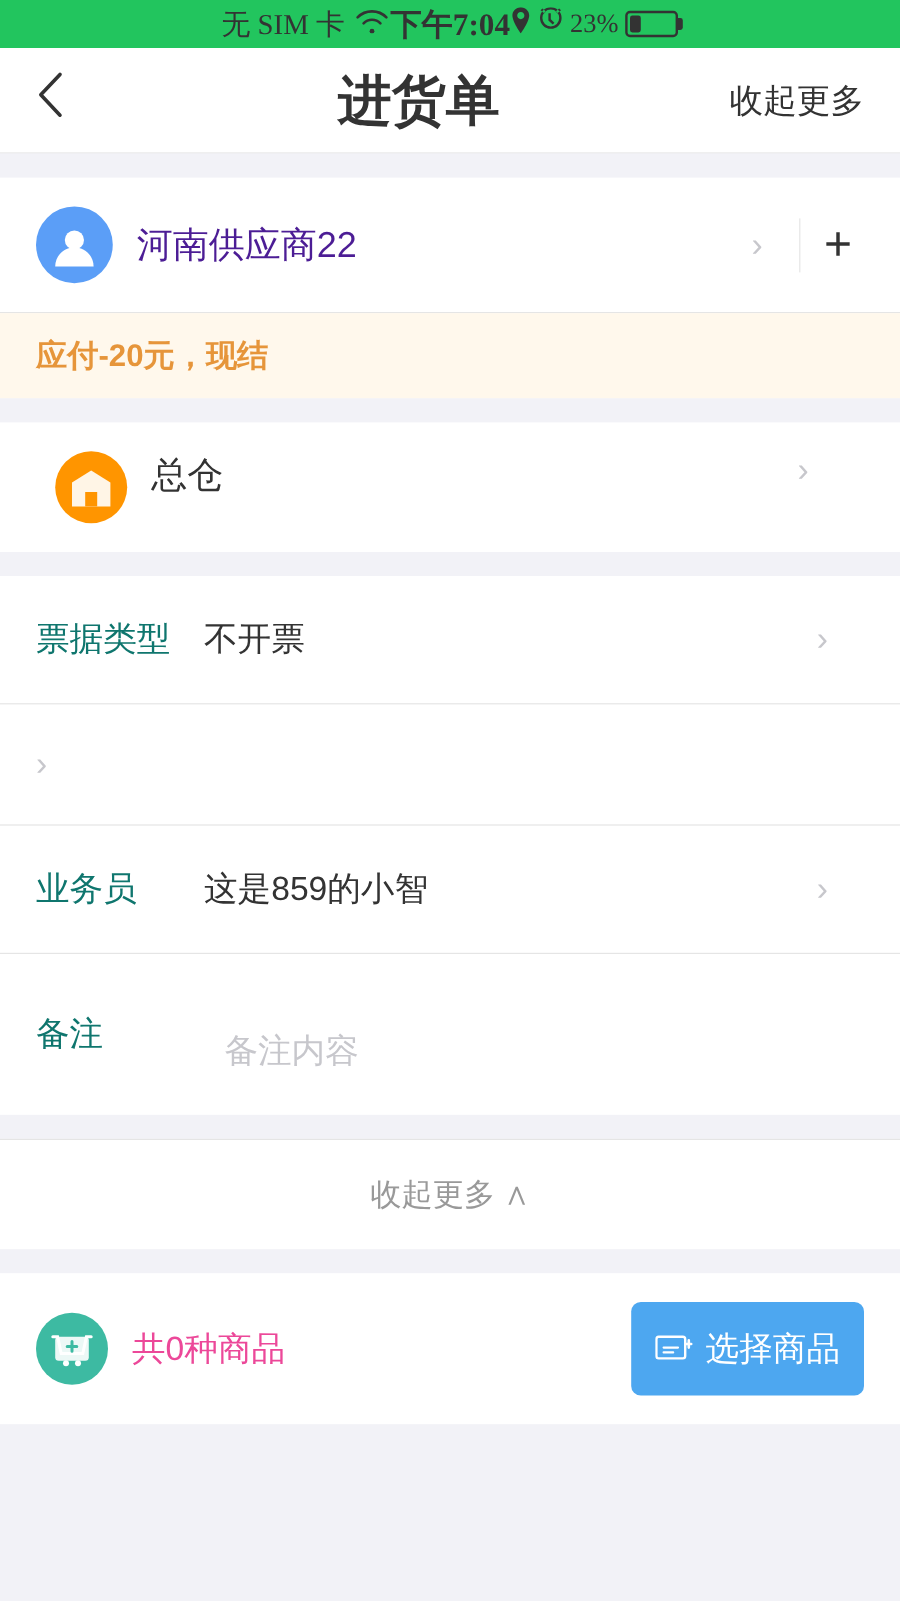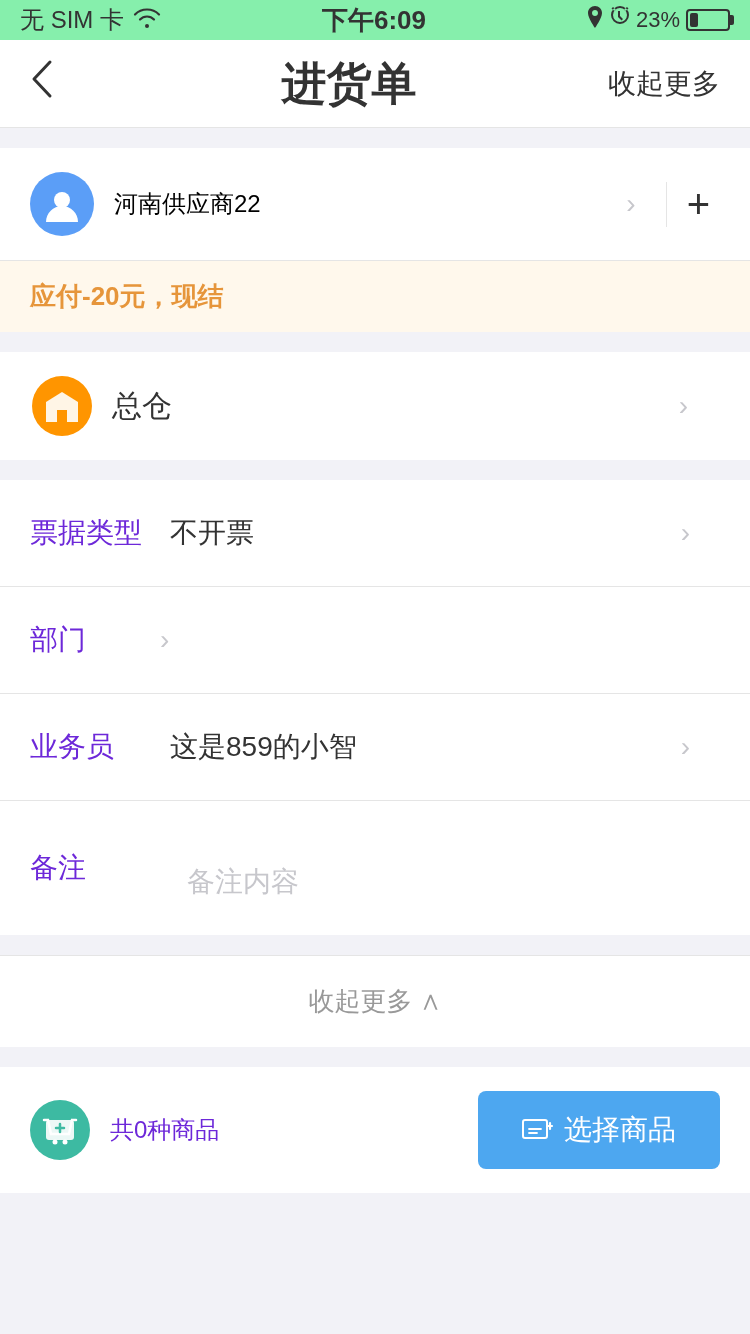--- a/index.html
+++ b/index.html
@@ -9,27 +9,28 @@
       min-height: 1334px;
       background: #f2f2f7;
       font-family: -apple-system, "PingFang SC", "Helvetica Neue", sans-serif;
       font-size: 28px;
       color: #333;
     }
 
     
     .status-bar {
       height: 40px;
-      background: #86efac;
-      display: flex;
-      align-items: center;
-      justify-content: space-between;
+      background: #22c55e;
+      display: flex;
+      align-items: center;
+      justify-content: center;
       padding: 0 20px;
       font-size: 24px;
       color: #333;
+      font-family: Liberation Serif, serif;
     }
     .status-left { display: flex; align-items: center; gap: 8px; }
     .status-center { font-weight: 600; font-size: 26px; }
     .status-right { display: flex; align-items: center; gap: 6px; font-size: 22px; }
     .battery-icon {
       width: 44px; height: 22px; border: 2px solid #333; border-radius: 4px; position: relative; display: inline-flex; align-items: center; padding: 2px;
     }
     .battery-icon::after {
       content: '';
       position: absolute; right: -6px; top: 50%; transform: translateY(-50%);
@@ -87,22 +88,22 @@
       width: 64px; height: 64px;
       border-radius: 50%;
       background: #5b9ef7;
       display: flex; align-items: center; justify-content: center;
       margin-right: 20px;
       flex-shrink: 0;
     }
     .supplier-avatar svg { width: 40px; height: 40px; }
     .supplier-name {
       flex: 1;
-      font-size: 24px;
-      color: #000000;
+      font-size: 30px;
+      color: #4c1d95;
     }
     .chevron-right {
       color: #c7c7cc;
       font-size: 28px;
       margin-right: 30px;
     }
     .add-btn {
       font-size: 40px;
       color: #333;
       cursor: pointer;
@@ -116,22 +117,21 @@
       background: #fff8ec;
       padding: 18px 30px;
       font-size: 26px;
       color: #e6953a;
       font-weight: bold;
     }
 
     
     .warehouse-row {
       display: flex;
-      align-items: center;
-      padding: 24px 32px;
+      padding: 24px 46px;
       background: #fff;
     }
     .warehouse-icon {
       width: 60px; height: 60px;
       border-radius: 50%;
       background: #ff9500;
       display: flex; align-items: center; justify-content: center;
       margin-right: 20px;
       flex-shrink: 0;
     }
@@ -152,21 +152,21 @@
       padding: 34px 30px;
       border-bottom: 1px solid #e5e5e5;
       min-height: 100px;
     }
     .form-row:last-child {
       border-bottom: none;
       gap: 17px;
     }
     .form-label {
       font-size: 28px;
-      color: #6d28d9;
+      color: #0f766e;
       width: 130px;
       flex-shrink: 0;
     }
     .form-value {
       flex: 1;
       font-size: 28px;
       color: #333;
       padding-left: 10px;
     }
     .form-value.placeholder {
@@ -200,29 +200,29 @@
     }
     .product-cart-icon {
       width: 60px; height: 60px;
       border-radius: 50%;
       background: #3dbaa2;
       display: flex; align-items: center; justify-content: center;
       flex-shrink: 0;
     }
     .product-count {
       flex: 1;
-      font-size: 24px;
-      color: #6d28d9;
+      font-size: 28px;
+      color: #ec4899;
     }
     .select-product-btn {
       background: #4da7f0;
       color: #fff;
       border: none;
       border-radius: 8px;
-      padding: 20px 44px;
+      padding: 20px 20px;
       font-size: 28px;
       display: flex;
       align-items: center;
       gap: 10px;
       cursor: pointer;
     }
 
     
     .bottom-gray {
       background: #f2f2f7;
@@ -236,21 +236,21 @@
   <div class="status-left">
     <span>无 SIM 卡</span>
     <span>
       <svg width="30" height="22" viewBox="0 0 30 22" fill="none">
         <path d="M15 18a2 2 0 1 1 0 4 2 2 0 0 1 0-4z" fill="#333"></path>
         <path d="M8 13.5C9.8 11.6 12.3 10.5 15 10.5s5.2 1.1 7 3" stroke="#333" stroke-width="2.2" fill="none" stroke-linecap="round"></path>
         <path d="M3 8.5C6.1 5.3 10.3 3.5 15 3.5s8.9 1.8 12 5" stroke="#333" stroke-width="2.2" fill="none" stroke-linecap="round"></path>
       </svg>
     </span>
   </div>
-  <div class="status-center">下午6:09</div>
+  <div class="status-center">下午7:04</div>
   <div class="status-right">
     <span>
       <svg width="18" height="22" viewBox="0 0 18 22" fill="#333">
           <path d="M9 0C5.1 0 2 3.1 2 7c0 5.2 7 15 7 15s7-9.8 7-15c0-3.9-3.1-7-7-7zm0 10c-1.7 0-3-1.3-3-3s1.3-3 3-3 3 1.3 3 3-1.3 3-3 3z"></path>
         </svg>
     </span>
     <span>
       <svg width="20" height="22" viewBox="0 0 20 22" fill="#333">
           <path d="M10 2a7 7 0 1 1 0 14A7 7 0 0 1 10 2zm0-2a9 9 0 1 0 0 18A9 9 0 0 0 10 0zM10 5v5l3 3-1.4 1.4L8 11V5h2zM3 1l3 2.5L4.5 5 1.5 2.5 3 1zm14 0l1.5 1.5-3 2.5L14 3.5 17 1z"></path>
         </svg>
@@ -309,21 +309,20 @@
 
 <div class="form-section">
 
   <div class="form-row">
     <span class="form-label">票据类型</span>
     <span class="form-value">不开票</span>
     <span class="chevron-right">›</span>
   </div>
 
   <div class="form-row">
-    <span class="form-label">部门</span>
     <span class="chevron-right">›</span>
   </div>
 
   <div class="form-row">
     <span class="form-label">业务员</span>
     <span class="form-value">这是859的小智</span>
     <span class="chevron-right">›</span>
   </div>
 
   <div class="form-row">

